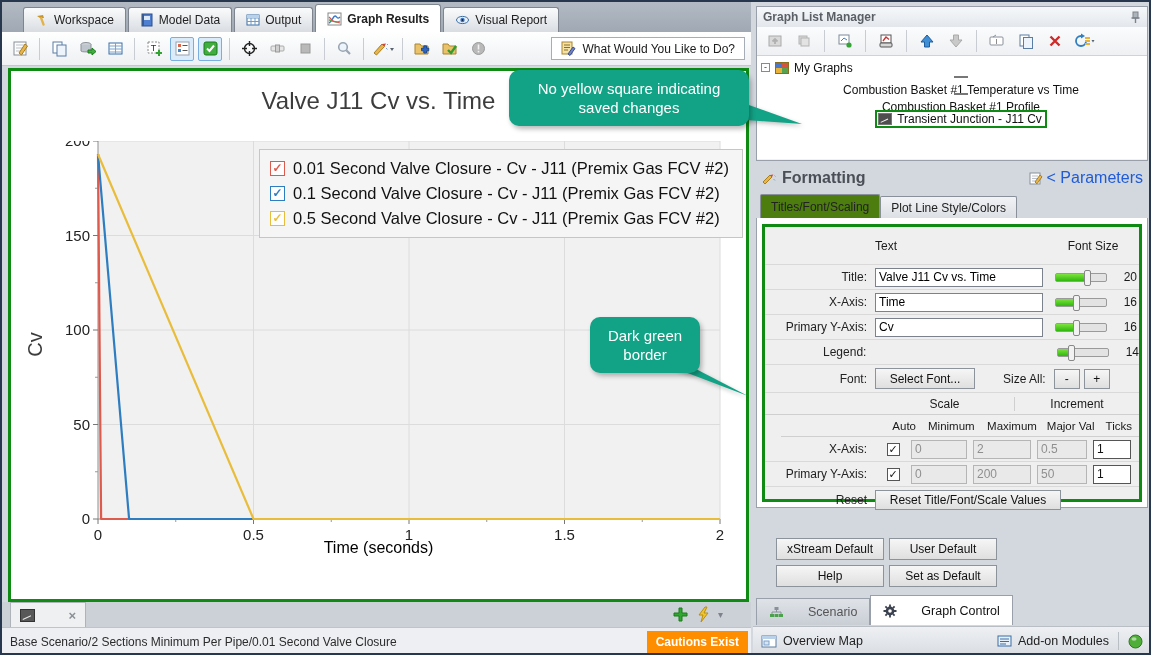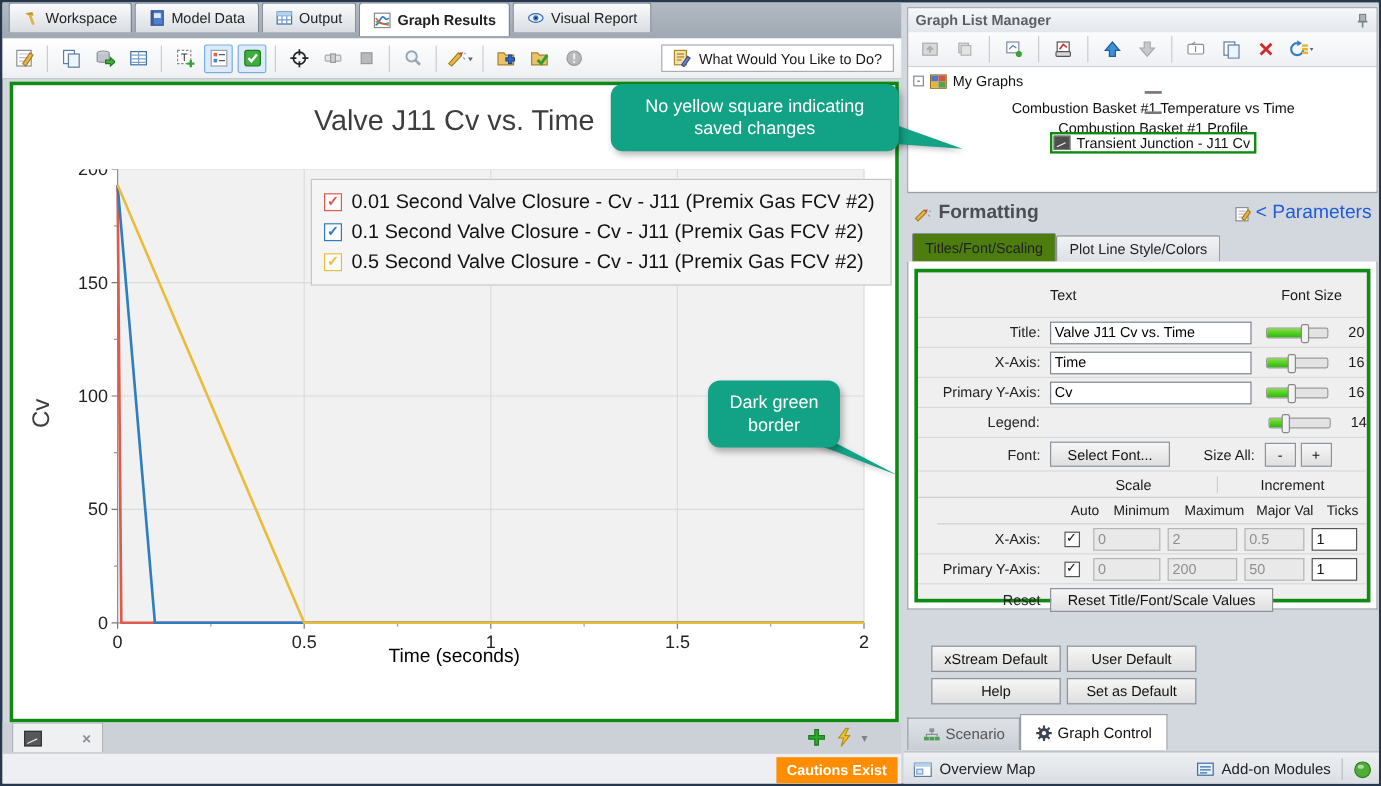--- a/index.html
+++ b/index.html
@@ -1,20 +1,20 @@
 <!DOCTYPE html>
 <html><head>
 <meta charset="utf-8">
 <style>
   *{margin:0;padding:0;box-sizing:border-box;}
   html,body{width:1151px;height:655px;font-family:"Liberation Sans",sans-serif;}
   .app{position:relative;width:1151px;height:655px;background:#d3d8de;border:2px solid #27374e;overflow:hidden;}
 
   
-  .tabstrip{position:absolute;left:0;top:0;width:749px;height:30px;background:linear-gradient(#b3bac4,#9fa8b3);display:flex;align-items:flex-start;padding-left:5px;}
+  .tabstrip{position:absolute;left:0;top:0;width:749px;height:30px;background:linear-gradient(#b3bac4,#9fa8b3);display:flex;align-items:flex-end;padding-left:21px;}
   .tab{display:flex;align-items:center;gap:5px;height:25px;padding:0 11px;margin-right:2px;background:linear-gradient(#fafbfc,#d9dde2);border:1px solid #7e858f;border-bottom:none;border-radius:3px 3px 0 0;font-size:12px;color:#222;cursor:default;}
   .tab.active{background:#fff;height:28px;font-weight:bold;}
 
   
   .toolbar{position:absolute;left:0;top:30px;width:749px;height:34px;background:linear-gradient(#ffffff,#eef0f3);border-bottom:1px solid #c3c8cf;display:flex;align-items:center;padding:0 6px;gap:4px;}
   .tsep{width:1px;height:22px;background:#c9cdd3;margin:0 3px;}
   .tbtn{width:24px;height:24px;display:flex;align-items:center;justify-content:center;border-radius:2px;}
   .tbtn.pressed{background:#dcebf9;border:1px solid #7aaede;}
   .wwyl{margin-left:auto;display:flex;align-items:center;gap:6px;background:#fff;border:1px solid #a7adb6;padding:3px 9px;font-size:12px;color:#1a1a1a;}
 
@@ -78,21 +78,21 @@
   .colhdr{display:flex;height:22px;align-items:center;border-bottom:1px solid #cfcfcf;font-size:11.5px;margin-left:16px;}
   .colhdr span{text-align:center;}
   .chk{width:13px;height:13px;border:1px solid #555;background:#fff;font-size:11px;line-height:11px;text-align:center;color:#111;}
   .dinput{height:19px;background:#e9e9e9;border:1px solid #b5b5b5;color:#8f8f8f;font-size:12px;padding:0 3px;font-family:"Liberation Sans",sans-serif;}
   .winput{height:19px;background:#fff;border:1px solid #555;color:#111;font-size:12px;padding:0 3px;font-family:"Liberation Sans",sans-serif;}
 
   .defbtns{position:absolute;left:3px;top:534px;width:392px;}
   .defbtns .btn{position:absolute;width:108px;height:22px;}
 
   .sidetabs{position:absolute;left:3px;top:591px;width:392px;height:30px;display:flex;align-items:flex-end;}
-  .stab{height:27px;display:flex;align-items:center;gap:4px;padding:0 12px;font-size:12.5px;background:linear-gradient(#dfe3e8,#c9ced5);border:1px solid #99a0a9;border-bottom:none;color:#555;}
+  .stab{height:27px;display:flex;align-items:center;gap:24px;padding:0 12px;font-size:12.5px;background:linear-gradient(#dfe3e8,#c9ced5);border:1px solid #99a0a9;border-bottom:none;color:#555;}
   .stab.active{background:#fff;height:30px;color:#111;}
 
   .bottombar{position:absolute;left:0px;top:622px;width:398px;height:29px;background:linear-gradient(#eef0f3,#d9dde2);border-top:1px solid #b9bec5;display:flex;align-items:center;padding:0 8px;font-size:12.5px;color:#222;}
 
   
   .callout{position:absolute;background:#12a285;color:#fff;border-radius:10px;display:flex;align-items:center;justify-content:center;text-align:center;font-size:15px;line-height:19px;z-index:20;box-shadow:2px 3px 5px rgba(0,0,0,.28);padding:6px 10px;}
   .tail{position:absolute;z-index:19;filter:drop-shadow(1px 2px 2px rgba(0,0,0,.25));}
 
   .icw{display:inline-flex;align-items:center;justify-content:center;}
 </style>
@@ -333,20 +333,21 @@
           <path d="M7 2 h3 v5 h5 v3 h-5 v5 h-3 v-5 H2 v-3 h5 Z" fill="#2fa82f" stroke="#1c7a1c"></path>
         </svg>
       <svg width="13" height="17" viewBox="0 0 13 17">
           <path d="M8 1 L2 9 H6 L4 16 L11 7 H7 L10 1 Z" fill="#f0c62f" stroke="#b98e12"></path>
         </svg>
       <span style="color:#7d838b;font-size:10px">▾</span>
     </div>
   </div>
 
   <div class="statusbar">
+    <span>Base Scenario/2 Sections Minimum Per Pipe/0.01 Second Valve Closure</span>
     <span class="cautions">Cautions Exist</span>
   </div>
 
   <div class="rightpanel">
 
     <div class="glm">
       <div class="glmheader">
         <span>Graph List Manager</span>
         <svg width="11" height="13" viewBox="0 0 11 13">
             <rect x="3" y="1" width="5" height="6" fill="#aeb4bc" stroke="#7d838b"></rect>

